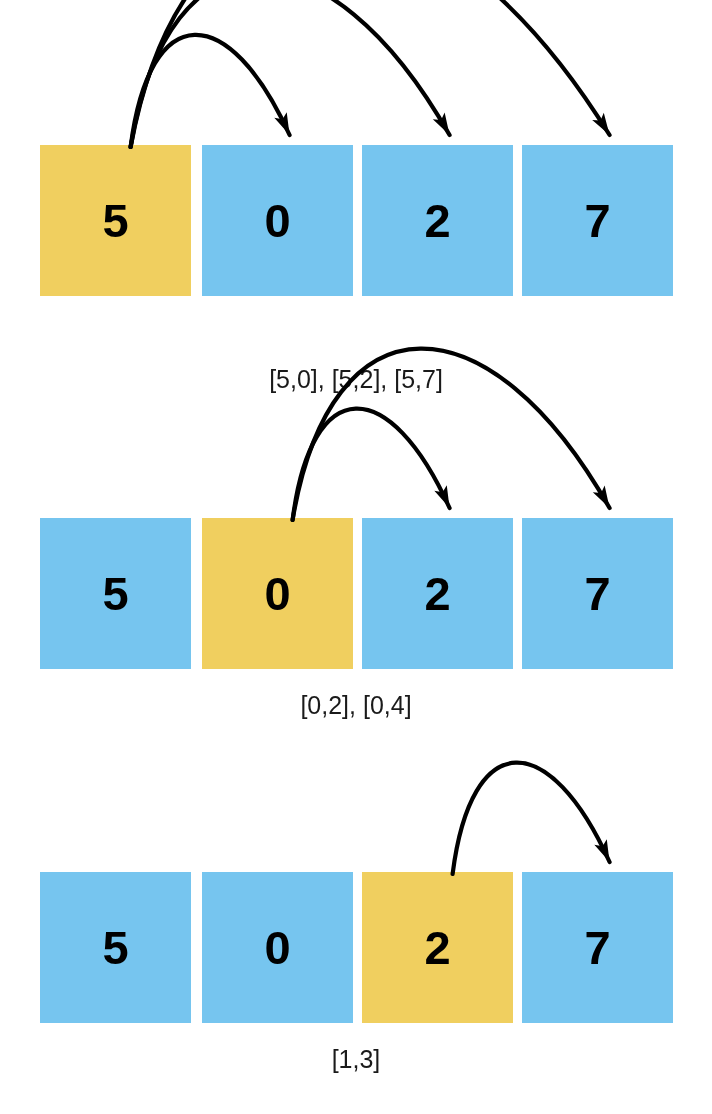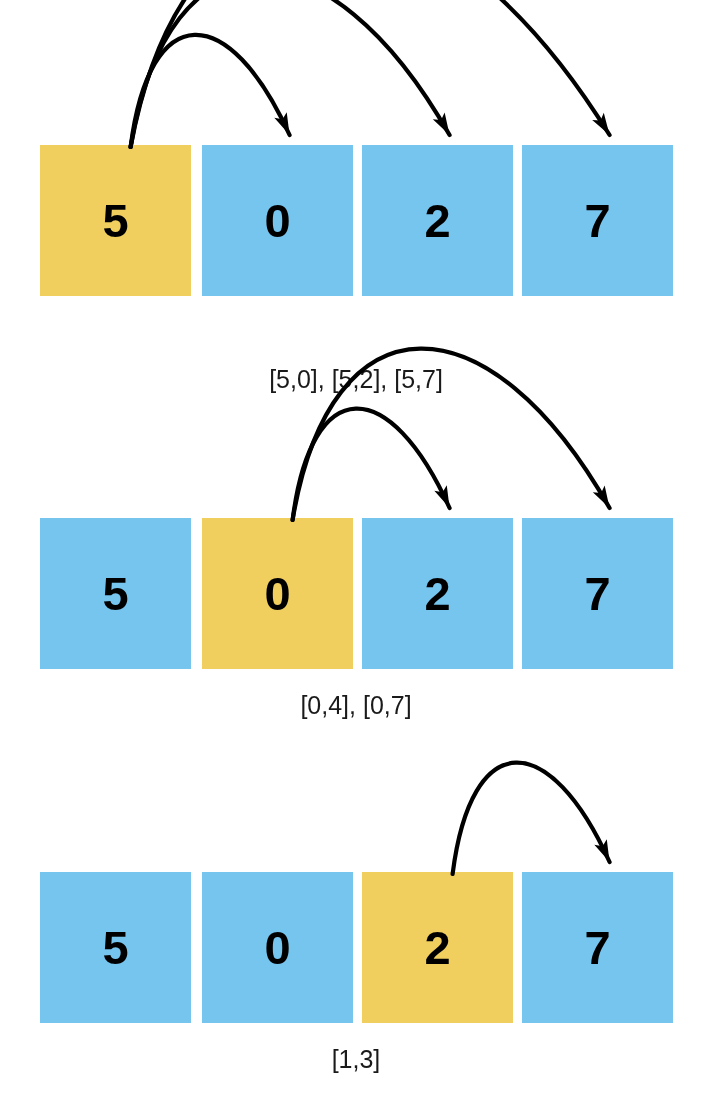--- a/index.html
+++ b/index.html
@@ -88,21 +88,21 @@
       </div>
       <div class="cell" style="left: 202px; top: 518px; width: 151px; height: 151px; background: rgb(240, 207, 95);">
         <span class="cell-value">0</span>
       </div>
       <div class="cell" style="left: 362px; top: 518px; width: 151px; height: 151px; background: rgb(118, 197, 239);">
         <span class="cell-value">2</span>
       </div>
       <div class="cell" style="left: 522px; top: 518px; width: 151px; height: 151px; background: rgb(118, 197, 239);">
         <span class="cell-value">7</span>
       </div>
-      <div class="caption" style="top: 693px; color: rgb(26, 26, 26);">[0,4], [0,7]</div>
+      <div class="caption" style="top: 693px; color: rgb(26, 26, 26);">[0,2], [0,4]</div>
     </div>
     <div class="row" style="top: 0px;">
       <div class="cell" style="left: 40px; top: 872px; width: 151px; height: 151px; background: rgb(118, 197, 239);">
         <span class="cell-value">5</span>
       </div>
       <div class="cell" style="left: 202px; top: 872px; width: 151px; height: 151px; background: rgb(118, 197, 239);">
         <span class="cell-value">0</span>
       </div>
       <div class="cell" style="left: 362px; top: 872px; width: 151px; height: 151px; background: rgb(240, 207, 95);">
         <span class="cell-value">2</span>

